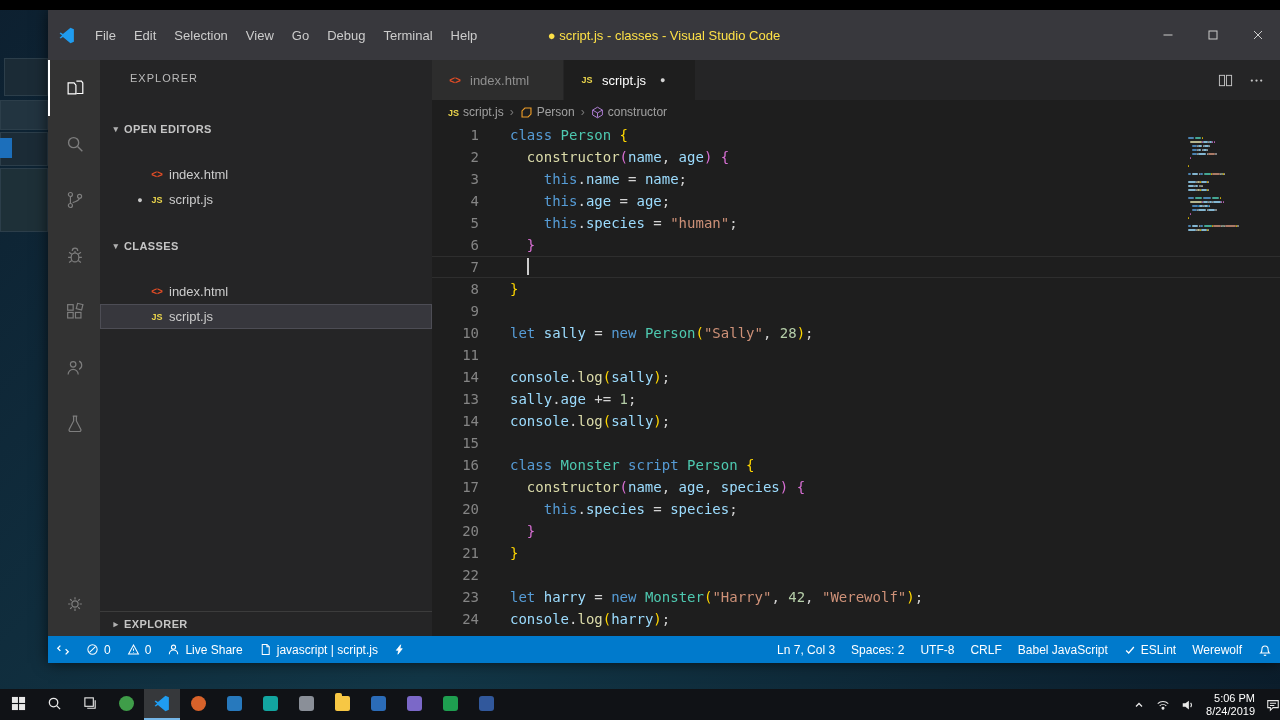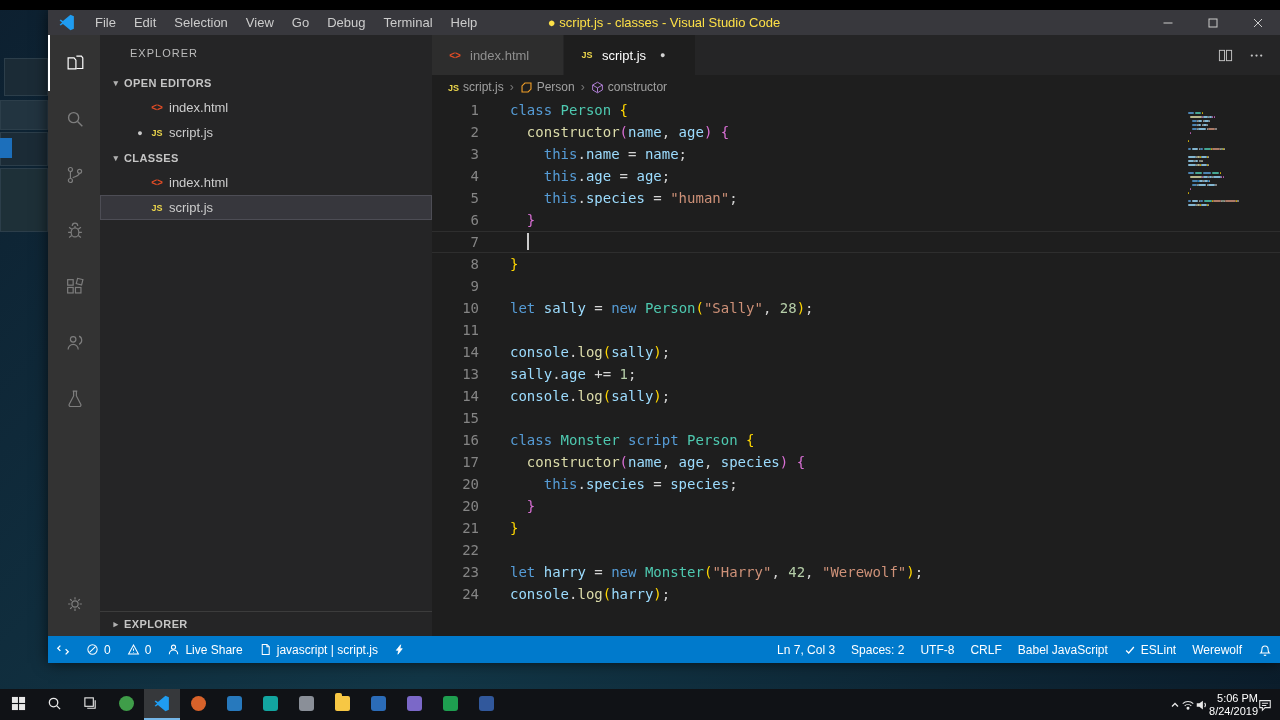--- a/index.html
+++ b/index.html
@@ -11,38 +11,38 @@
   
   .top-strip{position:absolute;top:0;left:0;width:100%;height:10px;background:#000;z-index:7;}
   .desktop-frag{position:absolute;background:#1b2b36;border:1px solid #2c3e4a;z-index:1;}
   .frag-accent{position:absolute;background:#1c6fbb;z-index:2;}
 
   
   .vscode{position:absolute;left:48px;top:10px;width:1232px;height:653px;display:flex;flex-direction:column;
           background:#1e1e1e;z-index:4;box-shadow:0 0 14px rgba(0,0,0,.65);}
 
   
-  .titlebar{height:25px;background:#38383d;display:flex;align-items:center;color:#cccccc;font-size:13px;position:relative;flex:none;}
+  .titlebar{height:50px;background:#38383d;display:flex;align-items:center;color:#cccccc;font-size:13px;position:relative;flex:none;}
   .tb-logo{width:38px;display:flex;justify-content:center;align-items:center;}
   .menu-bar{display:flex;height:100%;}
   .menu-item{padding:0 9px;display:flex;align-items:center;}
   .win-title{position:absolute;left:50%;transform:translateX(-50%);white-space:nowrap;color:#fde047;}
   .win-controls{margin-left:auto;display:flex;height:100%;}
   .win-btn{width:45px;display:flex;align-items:center;justify-content:center;color:#cccccc;}
 
   .main{flex:1;display:flex;min-height:0;}
 
   
   .activitybar{width:52px;background:#333333;display:flex;flex-direction:column;align-items:stretch;flex:none;}
   .ab-item{height:56px;display:flex;align-items:center;justify-content:center;color:#7e7e7e;border-left:2px solid transparent;}
   .ab-item.active{color:#ffffff;border-left-color:#ffffff;}
   .ab-bottom{margin-top:auto;margin-bottom:4px;}
 
   
-  .sidebar{width:332px;background:#252526;color:#cccccc;display:flex;flex-direction:column;font-size:13px;flex:none;}
+  .sidebar{width:332px;background:#252526;color:#cccccc;display:flex;flex-direction:column;font-size:13px;flex:none;gap:21px;}
   .sb-title{height:35px;display:flex;align-items:center;padding-left:30px;font-size:11px;letter-spacing:1px;color:#bbbbbb;flex:none;}
   .ex-header{height:25px;display:flex;align-items:center;padding-left:8px;font-size:11px;font-weight:bold;color:#c5c5c5;letter-spacing:.4px;flex:none;}
   .chev{width:16px;text-align:center;font-size:9px;color:#b0b0b0;}
   .ex-row{height:25px;display:flex;align-items:center;padding-left:32px;color:#cccccc;flex:none;}
   .ex-row.selected{background:#37373d;outline:1px solid #4d4d55;outline-offset:-1px;}
   .mod-dot{width:16px;font-size:9px;color:#c8c8c8;text-align:center;}
   .fi{width:18px;text-align:center;font-weight:bold;flex:none;}
   .fi-html{color:#e44d26;font-size:10px;}
   .fi-js{color:#ecd64c;font-size:9px;}
   .ex-label{margin-left:3px;}
@@ -83,21 +83,21 @@
 
   
   .taskbar{position:absolute;bottom:0;left:0;width:100%;height:31px;background:#101216;display:flex;align-items:stretch;z-index:8;color:#e8e8e8;}
   .tb-apps{display:flex;align-items:stretch;}
   .tb-btn{width:36px;display:flex;align-items:center;justify-content:center;border-bottom:2px solid transparent;}
   .tb-btn.tb-active{background:rgba(255,255,255,.16);border-bottom-color:#75b6e7;}
   .tb-glyph{width:15px;height:15px;border-radius:3px;}
   .tb-circle{border-radius:50%;}
   .tb-folder{position:relative;border-radius:0 2px 2px 2px;}
   .tb-folder::before{content:"";position:absolute;top:-3px;left:0;width:7px;height:3px;background:inherit;border-radius:2px 2px 0 0;}
-  .tray{margin-left:auto;display:flex;align-items:center;padding-right:8px;}
+  .tray{margin-left:auto;display:flex;align-items:center;gap:11px;}
   .tray-ic{display:flex;color:#e8e8e8;}
   .tray-clock{text-align:right;font-size:11px;line-height:12.5px;color:#ffffff;}
 </style>
 </head>
 <body>
 
 <div class="top-strip"></div>
 <div>
   <div class="desktop-frag" style="left:4px;top:58px;width:44px;height:38px;"></div>
   <div class="desktop-frag" style="left:0;top:100px;width:48px;height:30px;background:#223440;"></div>

